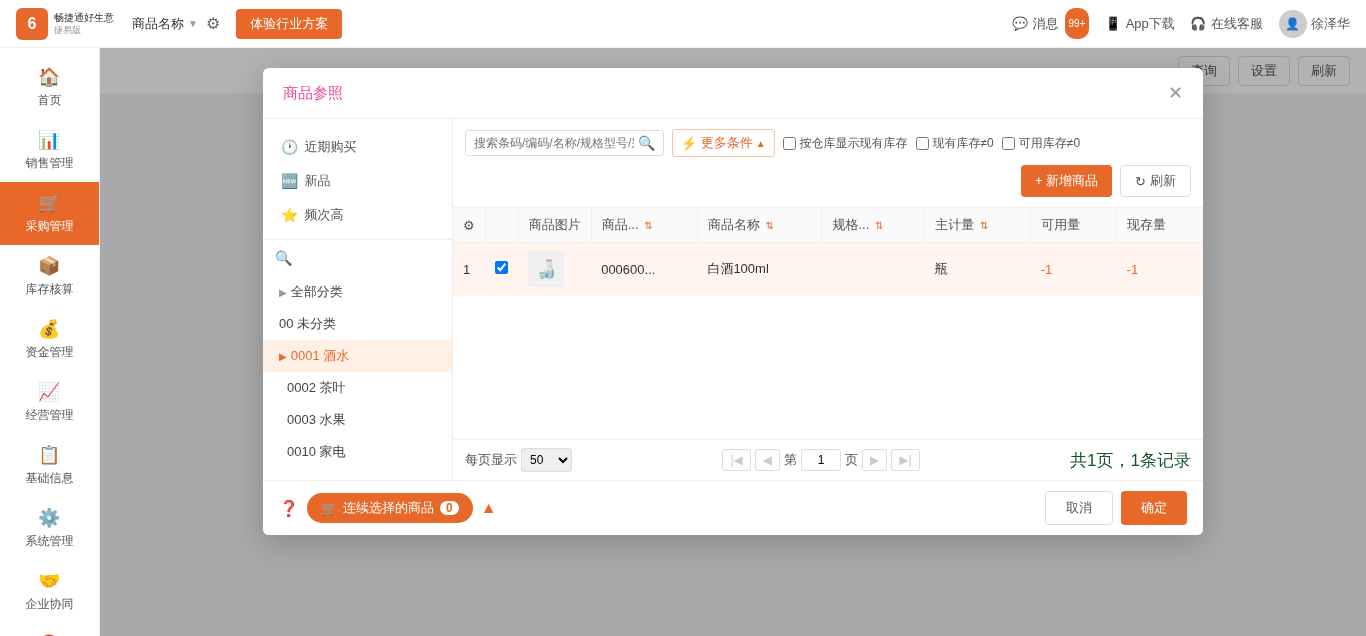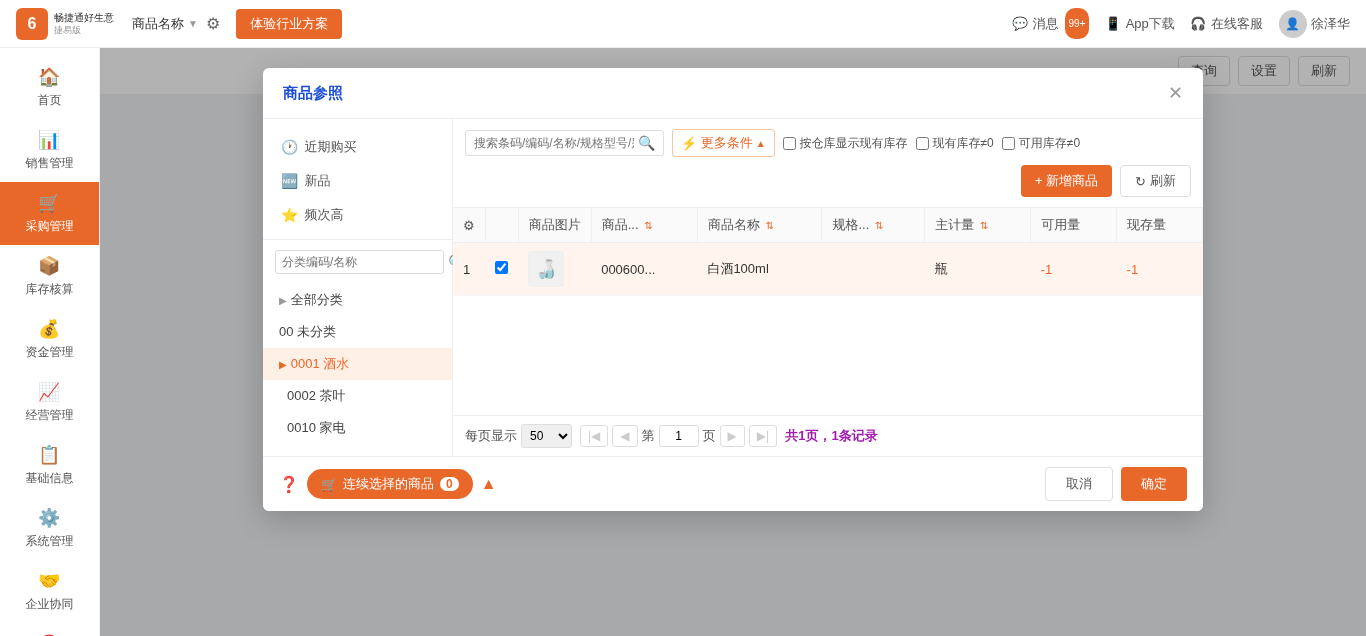--- a/index.html
+++ b/index.html
@@ -93,21 +93,21 @@
       max-height: 580px;
       display: flex; flex-direction: column;
       box-shadow: 0 8px 32px rgba(0,0,0,0.2);
       overflow: hidden;
     }
     .modal-header {
       display: flex; align-items: center; justify-content: space-between;
       padding: 14px 20px;
       border-bottom: 1px solid #eee;
     }
-    .modal-title { font-size: 15px; font-weight: 700; color: #1d4ed8; }
+    .modal-title { font-size: 15px; font-weight: 400; color: #ec4899; }
     .modal-close { font-size: 18px; color: #999; cursor: pointer; border: none; background: none; }
 
     
     .modal-body { display: flex; flex: 1; overflow: hidden; }
 
     
     .left-panel {
       width: 190px; border-right: 1px solid #eee;
       display: flex; flex-direction: column;
       padding: 8px 0;
@@ -173,30 +173,30 @@
     tbody tr.selected { background: #fff5ee; }
     tbody td { padding: 8px 10px; color: #333; }
     tbody td.negative { color: #e8682a; }
     .product-img-placeholder { width: 36px; height: 36px; background: #f0f0f0; border: 1px solid #eee; border-radius: 3px; display: flex; align-items: center; justify-content: center; font-size: 18px; color: #ccc; }
     .settings-col { width: 30px; }
     .checkbox-col { width: 30px; }
     .img-col { width: 60px; }
 
     
     .pagination-row {
-      display: flex; align-items: center; justify-content: flex-start;
-      padding: 8px 12px; border-top: 1px solid #eee; background: #fff; gap: 8px; font-size: 13px; color: #555;
+      display: flex; align-items: center; justify-content: space-between;
+      padding: 8px 12px; border-top: 1px solid #eee; background: #fff; gap: 24px; font-size: 13px; color: #555;
     }
     .per-page-select { display: flex; align-items: center; gap: 4px; }
     .per-page-select select { border: 1px solid #ddd; border-radius: 3px; padding: 3px 4px; font-size: 12px; }
     .page-nav { display: flex; align-items: center; gap: 4px; }
     .page-nav button { border: 1px solid #ddd; background: #fff; border-radius: 3px; padding: 3px 7px; cursor: pointer; font-size: 12px; color: #555; }
     .page-nav button:disabled { color: #ccc; cursor: default; }
     .page-input { width: 40px; border: 1px solid #ddd; border-radius: 3px; padding: 3px 6px; text-align: center; font-size: 12px; }
-    .page-total { color: #a21caf; font-size: 13px; font-weight: bold; }
+    .page-total { color: #14532d; font-size: 17px; }
 
     
     .modal-footer {
       display: flex; align-items: center; padding: 10px 16px;
       border-top: 1px solid #eee; background: #fff; gap: 8px;
     }
     .footer-help { color: #999; font-size: 16px; cursor: pointer; }
     .cart-btn {
       background: #e8682a; color: white; border: none; border-radius: 20px;
       padding: 6px 14px; font-size: 13px; cursor: pointer; display: flex; align-items: center; gap: 6px;
@@ -323,38 +323,40 @@
                 <span>新品</span>
               </div>
               <div class="left-tab">
                 <span class="tab-icon">⭐</span>
                 <span>频次高</span>
               </div>
             </div>
             <div class="left-divider"></div>
 
             <div class="search-row">
-              <input type="text" placeholder="分类编码/名称" style="">
               <span class="search-icon-btn">🔍</span>
             </div>
 
             <div class="category-tree">
               <div class="cat-item">
                 <span class="cat-arrow">▶</span>
                 <span>全部分类</span>
               </div>
               <div class="cat-item" style="">
                 <span>00 未分类</span>
               </div>
               <div class="cat-item active">
                 <span class="cat-arrow open">▶</span>
                 <span>0001 酒水</span>
               </div>
               <div class="cat-item" style="padding-left:24px;">
                 <span>0002 茶叶</span>
+              </div>
+              <div class="cat-item" style="padding-left:24px;">
+                <span>0003 水果</span>
               </div>
               <div class="cat-item" style="padding-left:24px;">
                 <span>0010 家电</span>
               </div>
             </div>
 
           </div>
 
           <div class="right-panel">
 

